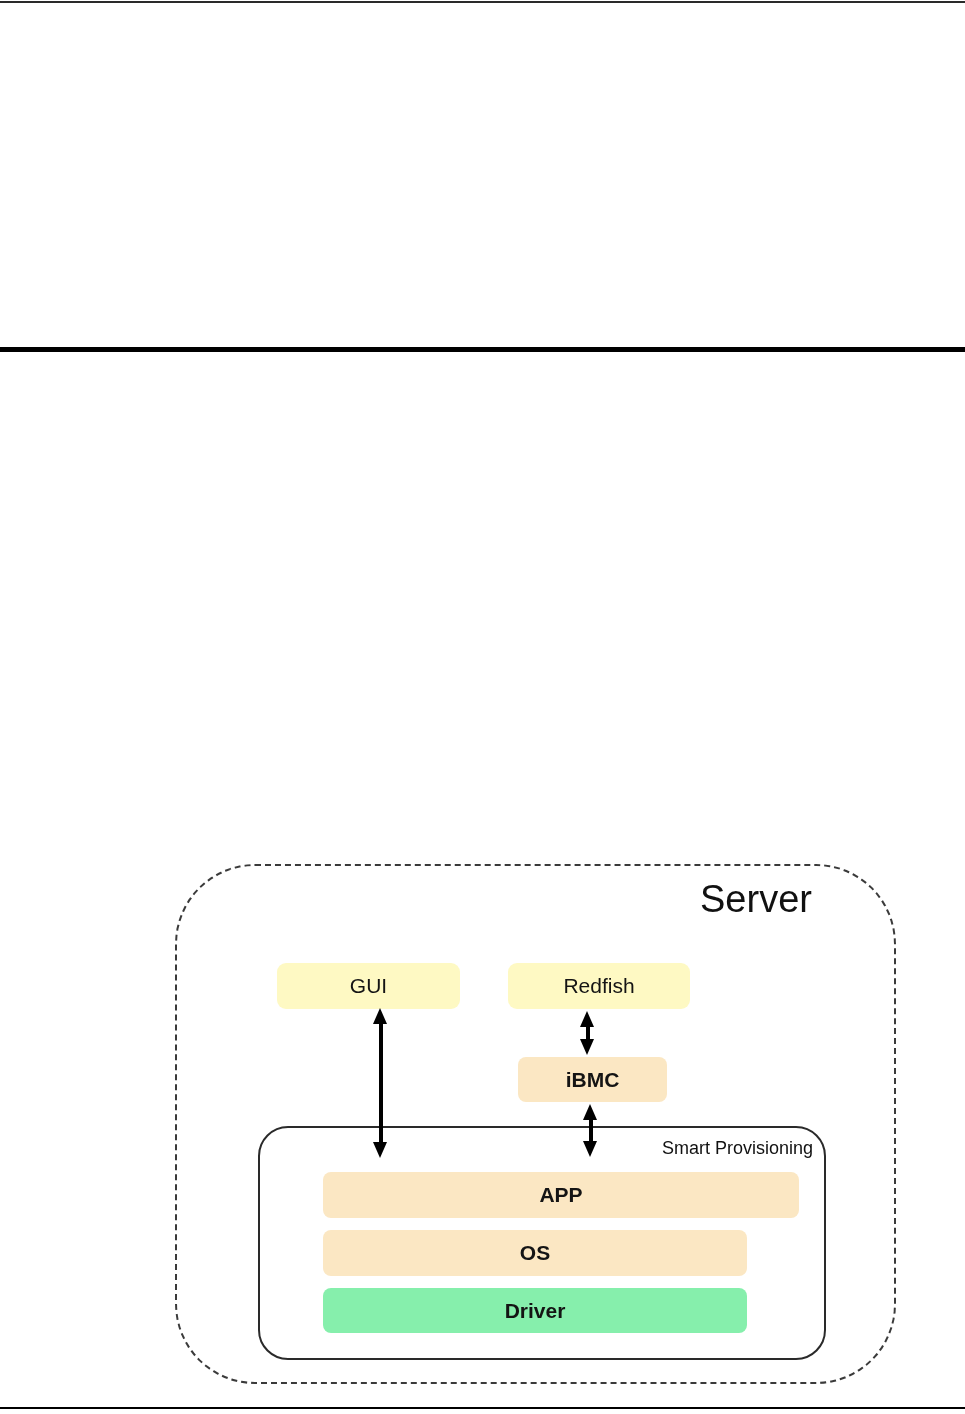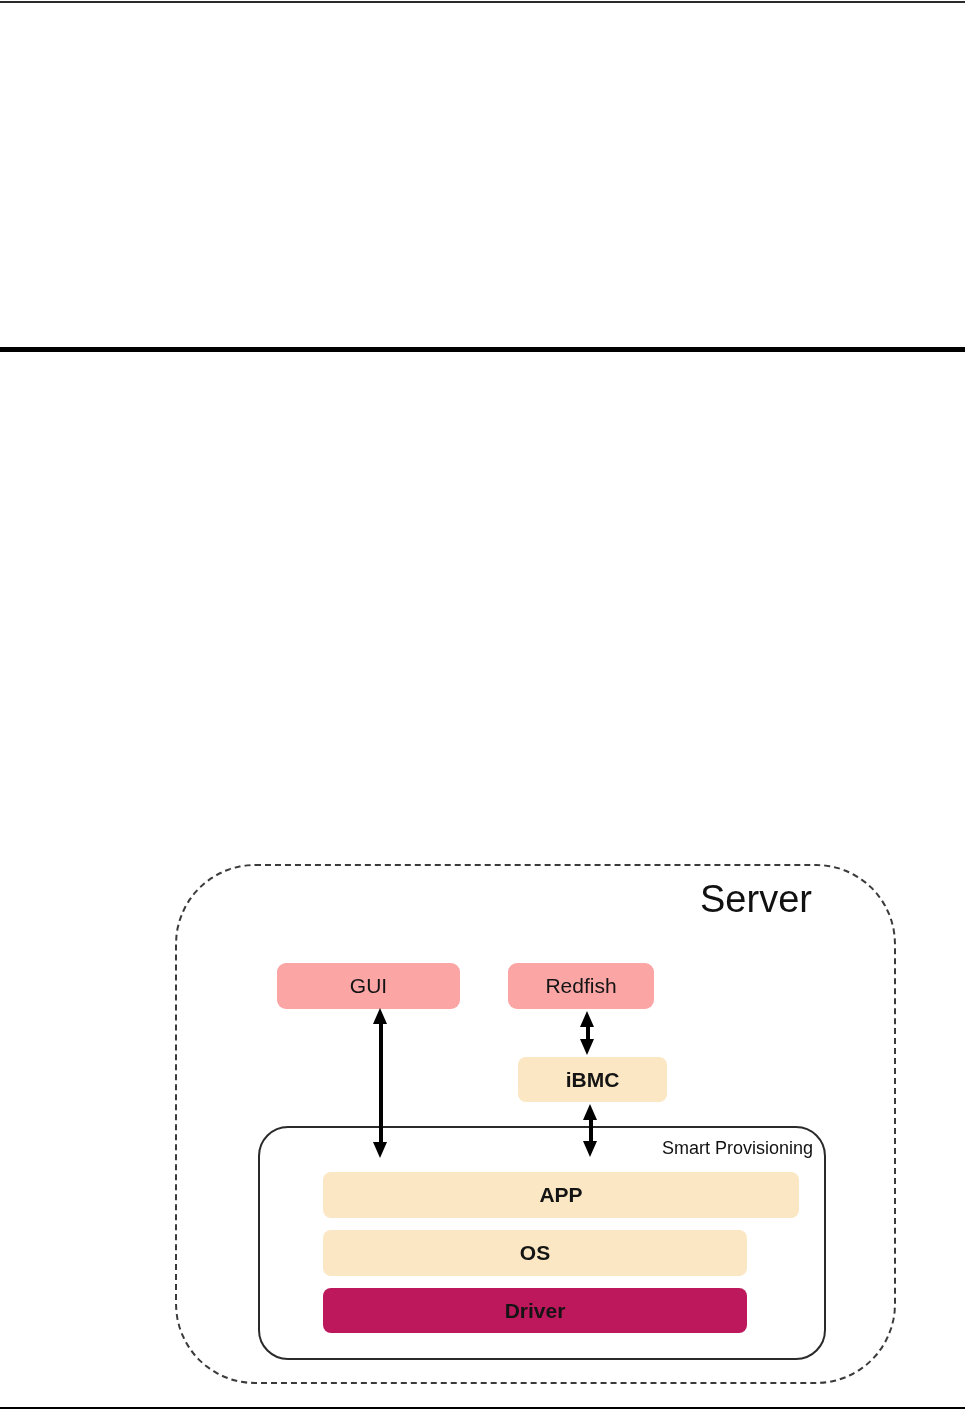--- a/index.html
+++ b/index.html
@@ -46,27 +46,27 @@
   
   .node {
     position: absolute;
     display: flex;
     align-items: center;
     justify-content: center;
     font-size: 21px;
     color: #141414;
     box-sizing: border-box;
   }
-  .node-green  { background: #fca5a5; border-radius: 9px; }
+  .node-green  { background: #fef9c3; border-radius: 9px; }
   .node-cream  { background: #fbe7c3; border-radius: 8px; }
-  .node-orange { background: #be185d; border-radius: 8px; }
+  .node-orange { background: #86efac; border-radius: 8px; }
   .bold { font-weight: bold; text-align: right; }
 
   .gui-box     { left: 277px; top: 963px;  width: 183px; height: 46px; }
-  .redfish-box { left: 508px; top: 963px;  width: 146px; height: 46px; }
+  .redfish-box { left: 508px; top: 963px;  width: 182px; height: 46px; }
   .ibmc-box    { left: 518px; top: 1057px; width: 149px; height: 45px; }
 
   .app-bar    { left: 323px; top: 1172px; width: 476px; height: 46px; }
   .os-bar     { left: 323px; top: 1230px; width: 424px; height: 46px; }
   .driver-bar { left: 323px; top: 1288px; width: 424px; height: 45px; }
 
   
   .sp-box {
     position: absolute;
     left: 258px; top: 1126px;

